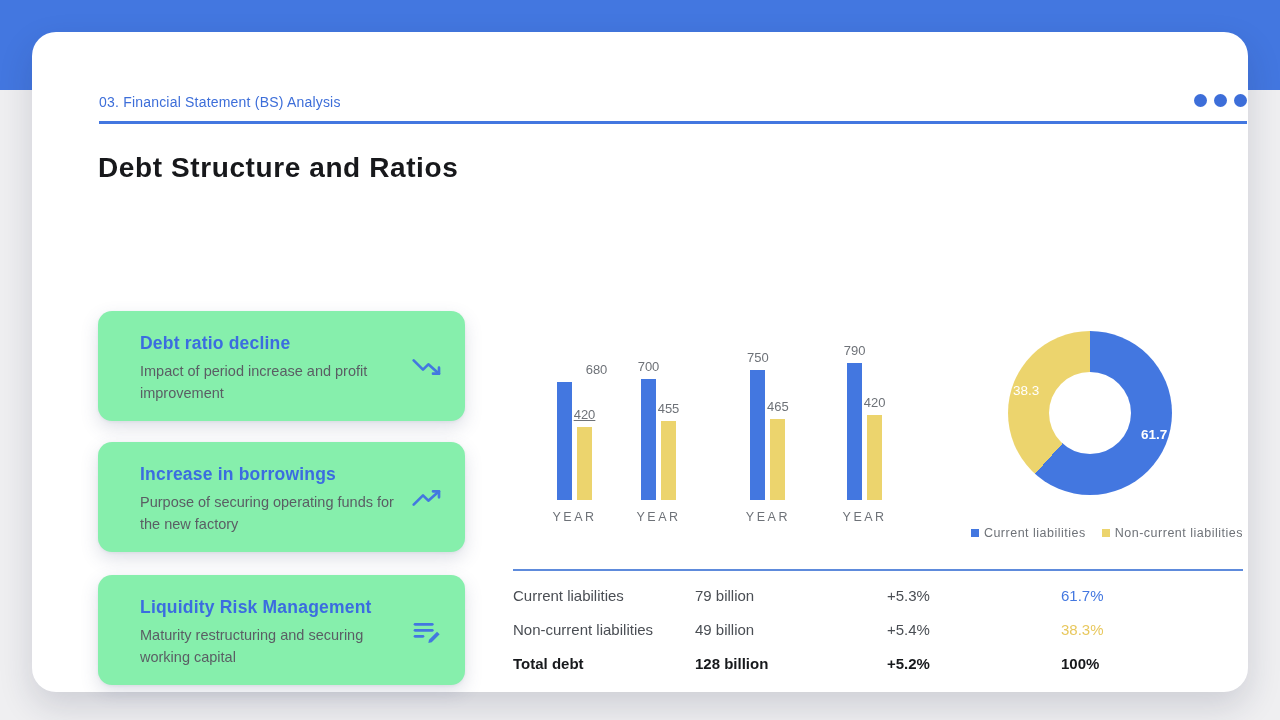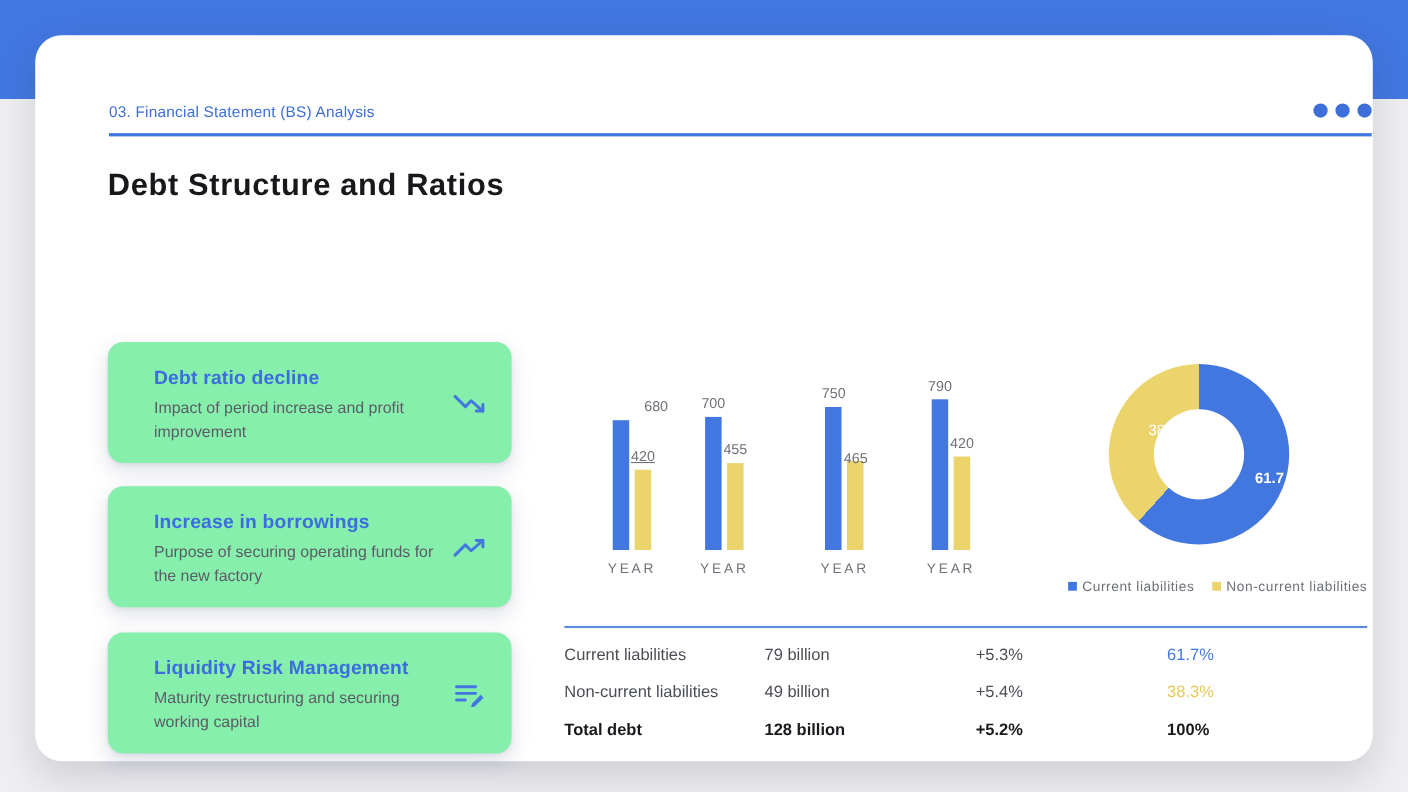--- a/index.html
+++ b/index.html
@@ -47,21 +47,21 @@
   .bar { position:absolute; bottom:0; width:15px; }
   .bar-label { position:absolute; transform:translateX(-50%); font-size:13px; color:#6E7278; white-space:nowrap; }
   .cat-label { position:absolute; bottom:-24px; left:50%; transform:translateX(-50%);
     font-size:12.5px; color:#6E7278; letter-spacing:2.5px; white-space:nowrap; }
   
   .donut { position:absolute; left:976px; top:299px; width:164px; height:164px; border-radius:50%; }
   .donut::after { content:""; position:absolute; left:41px; top:41px; width:82px; height:82px;
     background:#fff; border-radius:50%; }
   .donut-label { position:absolute; font-size:13.5px; color:#ffffff; z-index:2; }
   .dl-blue { left:133px; top:96px;font-weight:bold; }
-  .dl-yellow { left:36px; top:52px; }
+  .dl-yellow { left:5px; top:52px; }
   
   .legend { position:absolute; left:481px; top:494px; width:730px;
     display:flex; justify-content:flex-end; gap:16px; align-items:center; }
   .legend-item { display:flex; align-items:center; gap:5px; }
   .legend-swatch { width:8px; height:8px; }
   .legend-label { font-size:12.5px; color:#6E7278; letter-spacing:.5px; }
   .sw-blue { background:#4377E0; }
   .sw-yellow { background:#ECD46D; }
   
   .dtable { position:absolute; left:481px; top:537px; width:730px;
@@ -140,21 +140,21 @@
         <div class="bar" style="left: 0px; height: 121px; background: rgb(67, 119, 224);"></div>
         <div class="bar-label" style="left: 7.5px; bottom: 126px;">700</div>
         <div class="bar" style="left: 20px; height: 79px; background: rgb(236, 212, 109);"></div>
         <div class="bar-label" style="left: 27.5px; bottom: 84px;">455</div>
         <div class="cat-label">YEAR</div>
       </div>
       <div class="bgroup" style="left: 237.4px;">
         <div class="bar" style="left: 0px; height: 130px; background: rgb(67, 119, 224);"></div>
         <div class="bar-label" style="left: 7.5px; bottom: 135px;">750</div>
         <div class="bar" style="left: 20px; height: 81px; background: rgb(236, 212, 109);"></div>
-        <div class="bar-label" style="left: 27.5px; bottom: 76px;">465</div>
+        <div class="bar-label" style="left: 27.5px; bottom: 86px;">465</div>
         <div class="cat-label">YEAR</div>
       </div>
       <div class="bgroup" style="left: 334.1px;">
         <div class="bar" style="left: 0px; height: 137px; background: rgb(67, 119, 224);"></div>
         <div class="bar-label" style="left: 7.5px; bottom: 142px;">790</div>
         <div class="bar" style="left: 20px; height: 85px; background: rgb(236, 212, 109);"></div>
         <div class="bar-label" style="left: 27.5px; bottom: 90px;">420</div>
         <div class="cat-label">YEAR</div>
       </div>
     </div>

